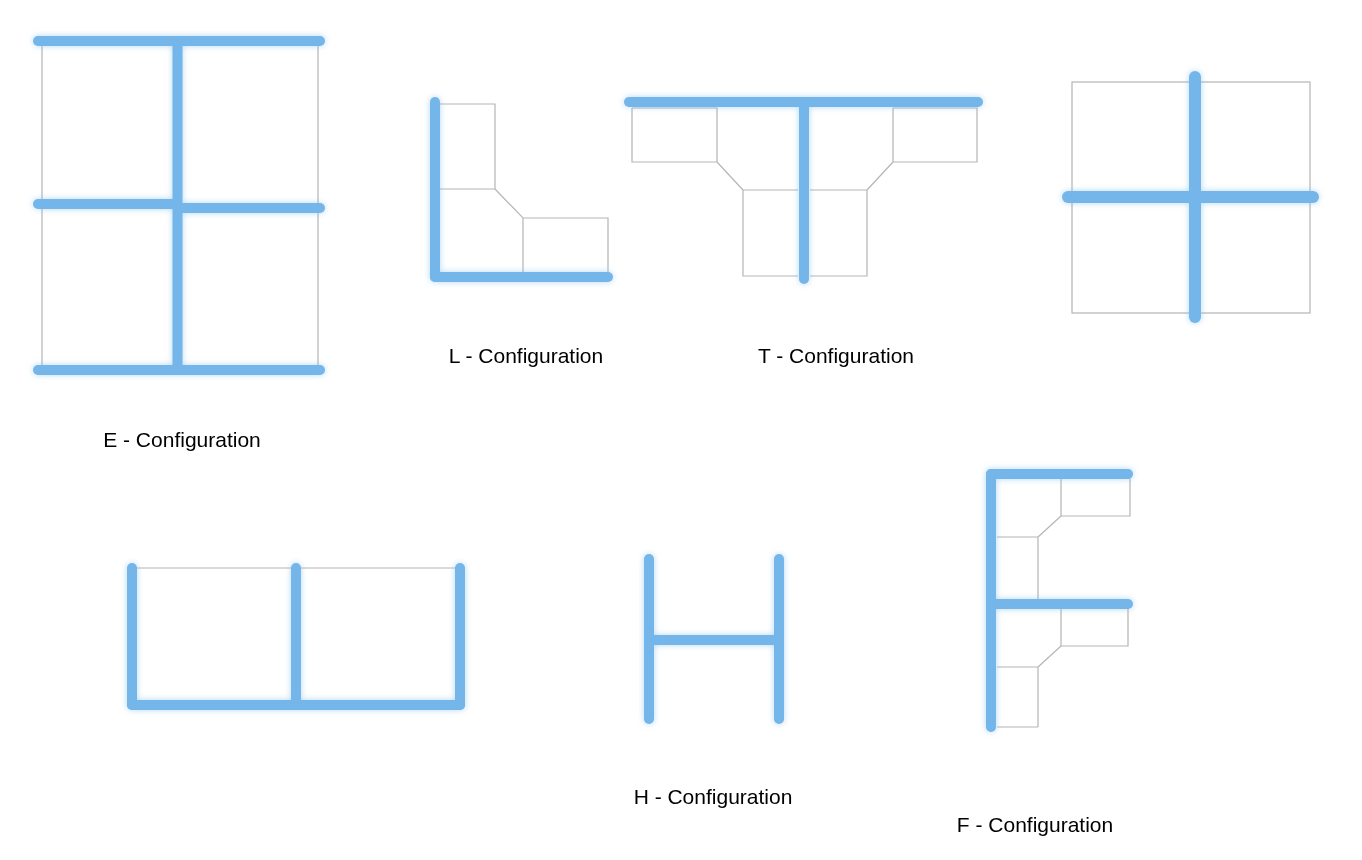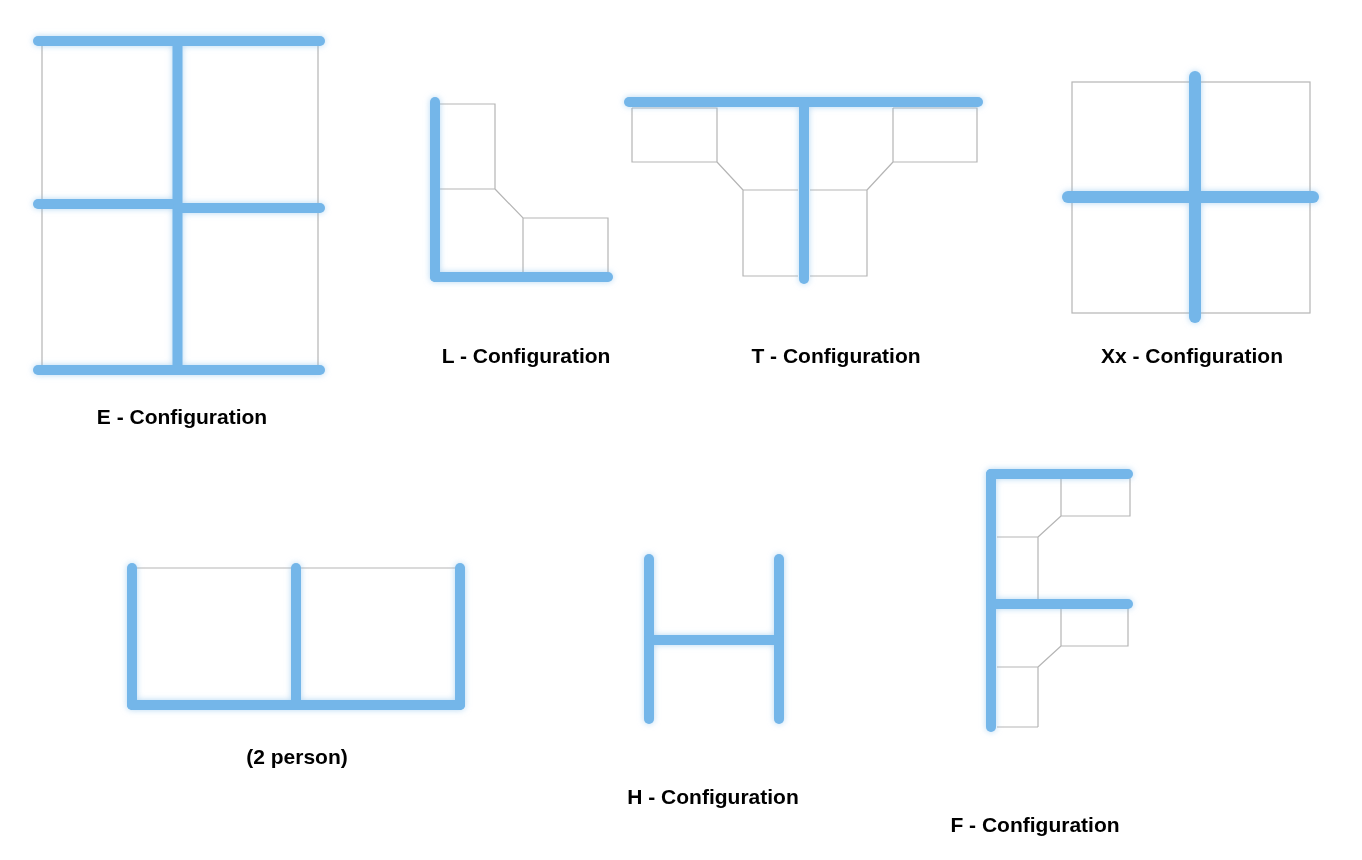--- a/index.html
+++ b/index.html
@@ -5,40 +5,40 @@
   html,body{margin:0;padding:0;background:#ffffff;}
   body{width:1362px;height:860px;position:relative;overflow:hidden;
        font-family:"Liberation Sans", sans-serif;}
   .fig{position:absolute;}
   .fig svg{display:block;overflow:visible;}
   .outline{fill:none;stroke-width:1.2;}
   .screens{fill:none;stroke-width:10;stroke-linecap:round;
            filter:drop-shadow(0 0 3px rgba(120,184,234,0.55));}
   .screens.thick{stroke-width:12;}
   .caption{position:absolute;width:280px;text-align:center;
-           font-weight:bold;font-size:21px;line-height:27px;color:#000;}
+           font-weight:normal;font-size:21px;line-height:27px;color:#000;}
 </style>
 </head>
 <body>
 
 <div class="fig" style="left:25px;top:25px;width:310px;height:360px">
   <svg width="310" height="360" viewBox="0 0 310 360">
     <g class="outline" stroke="#b5b5b5">
       <rect x="17" y="15" width="276" height="332"></rect>
     </g>
     <g class="screens" stroke="#74b6e9">
       <line x1="13" y1="16" x2="295" y2="16"></line>
       <line x1="152.5" y1="16" x2="152.5" y2="345"></line>
       <line x1="13" y1="179" x2="152" y2="179"></line>
       <line x1="153" y1="183" x2="295" y2="183"></line>
       <line x1="13" y1="345" x2="295" y2="345"></line>
     </g>
   </svg>
 </div>
-<div class="caption" style="left:42px;top:403px">
+<div class="caption" style="left:42px;top:426px">
   <div>E - Configuration</div>
 </div>
 
 <div class="fig" style="left:420px;top:95px;width:200px;height:195px">
   <svg width="200" height="195" viewBox="0 0 200 195">
     <g class="outline" stroke="#b5b5b5">
       <path d="M17 9 H75 V94 H17 M75 94 L103 123 H188 V177 M103 123 V177"></path>
     </g>
     <g class="screens" stroke="#74b6e9">
       <line x1="15" y1="7" x2="15" y2="182"></line>
@@ -71,38 +71,36 @@
     <g class="outline" stroke="#b5b5b5">
       <rect x="22" y="22" width="238" height="231"></rect>
     </g>
     <g class="screens thick" stroke="#74b6e9">
       <line x1="145" y1="17" x2="145" y2="257"></line>
       <line x1="18" y1="137" x2="263" y2="137"></line>
     </g>
   </svg>
 </div>
 <div class="caption" style="left:1052px;top:342px">
-  <div>Xx - Configuration</div>
 </div>
 
 <div class="fig" style="left:110px;top:555px;width:370px;height:165px">
   <svg width="370" height="165" viewBox="0 0 370 165">
     <g class="outline" stroke="#b5b5b5">
       <line x1="18" y1="13" x2="355" y2="13"></line>
     </g>
     <g class="screens" stroke="#74b6e9">
       <line x1="22" y1="13" x2="22" y2="150"></line>
       <line x1="186" y1="13" x2="186" y2="150"></line>
       <line x1="350" y1="13" x2="350" y2="150"></line>
       <line x1="22" y1="150" x2="350" y2="150"></line>
     </g>
   </svg>
 </div>
 <div class="caption" style="left:157px;top:743px">
-  <div>(2 person)</div>
 </div>
 
 <div class="fig" style="left:635px;top:550px;width:160px;height:180px">
   <svg width="160" height="180" viewBox="0 0 160 180">
     <g class="screens" stroke="#74b6e9">
       <line x1="14" y1="9" x2="14" y2="169"></line>
       <line x1="144" y1="9" x2="144" y2="169"></line>
       <line x1="14" y1="90" x2="144" y2="90"></line>
     </g>
   </svg>

